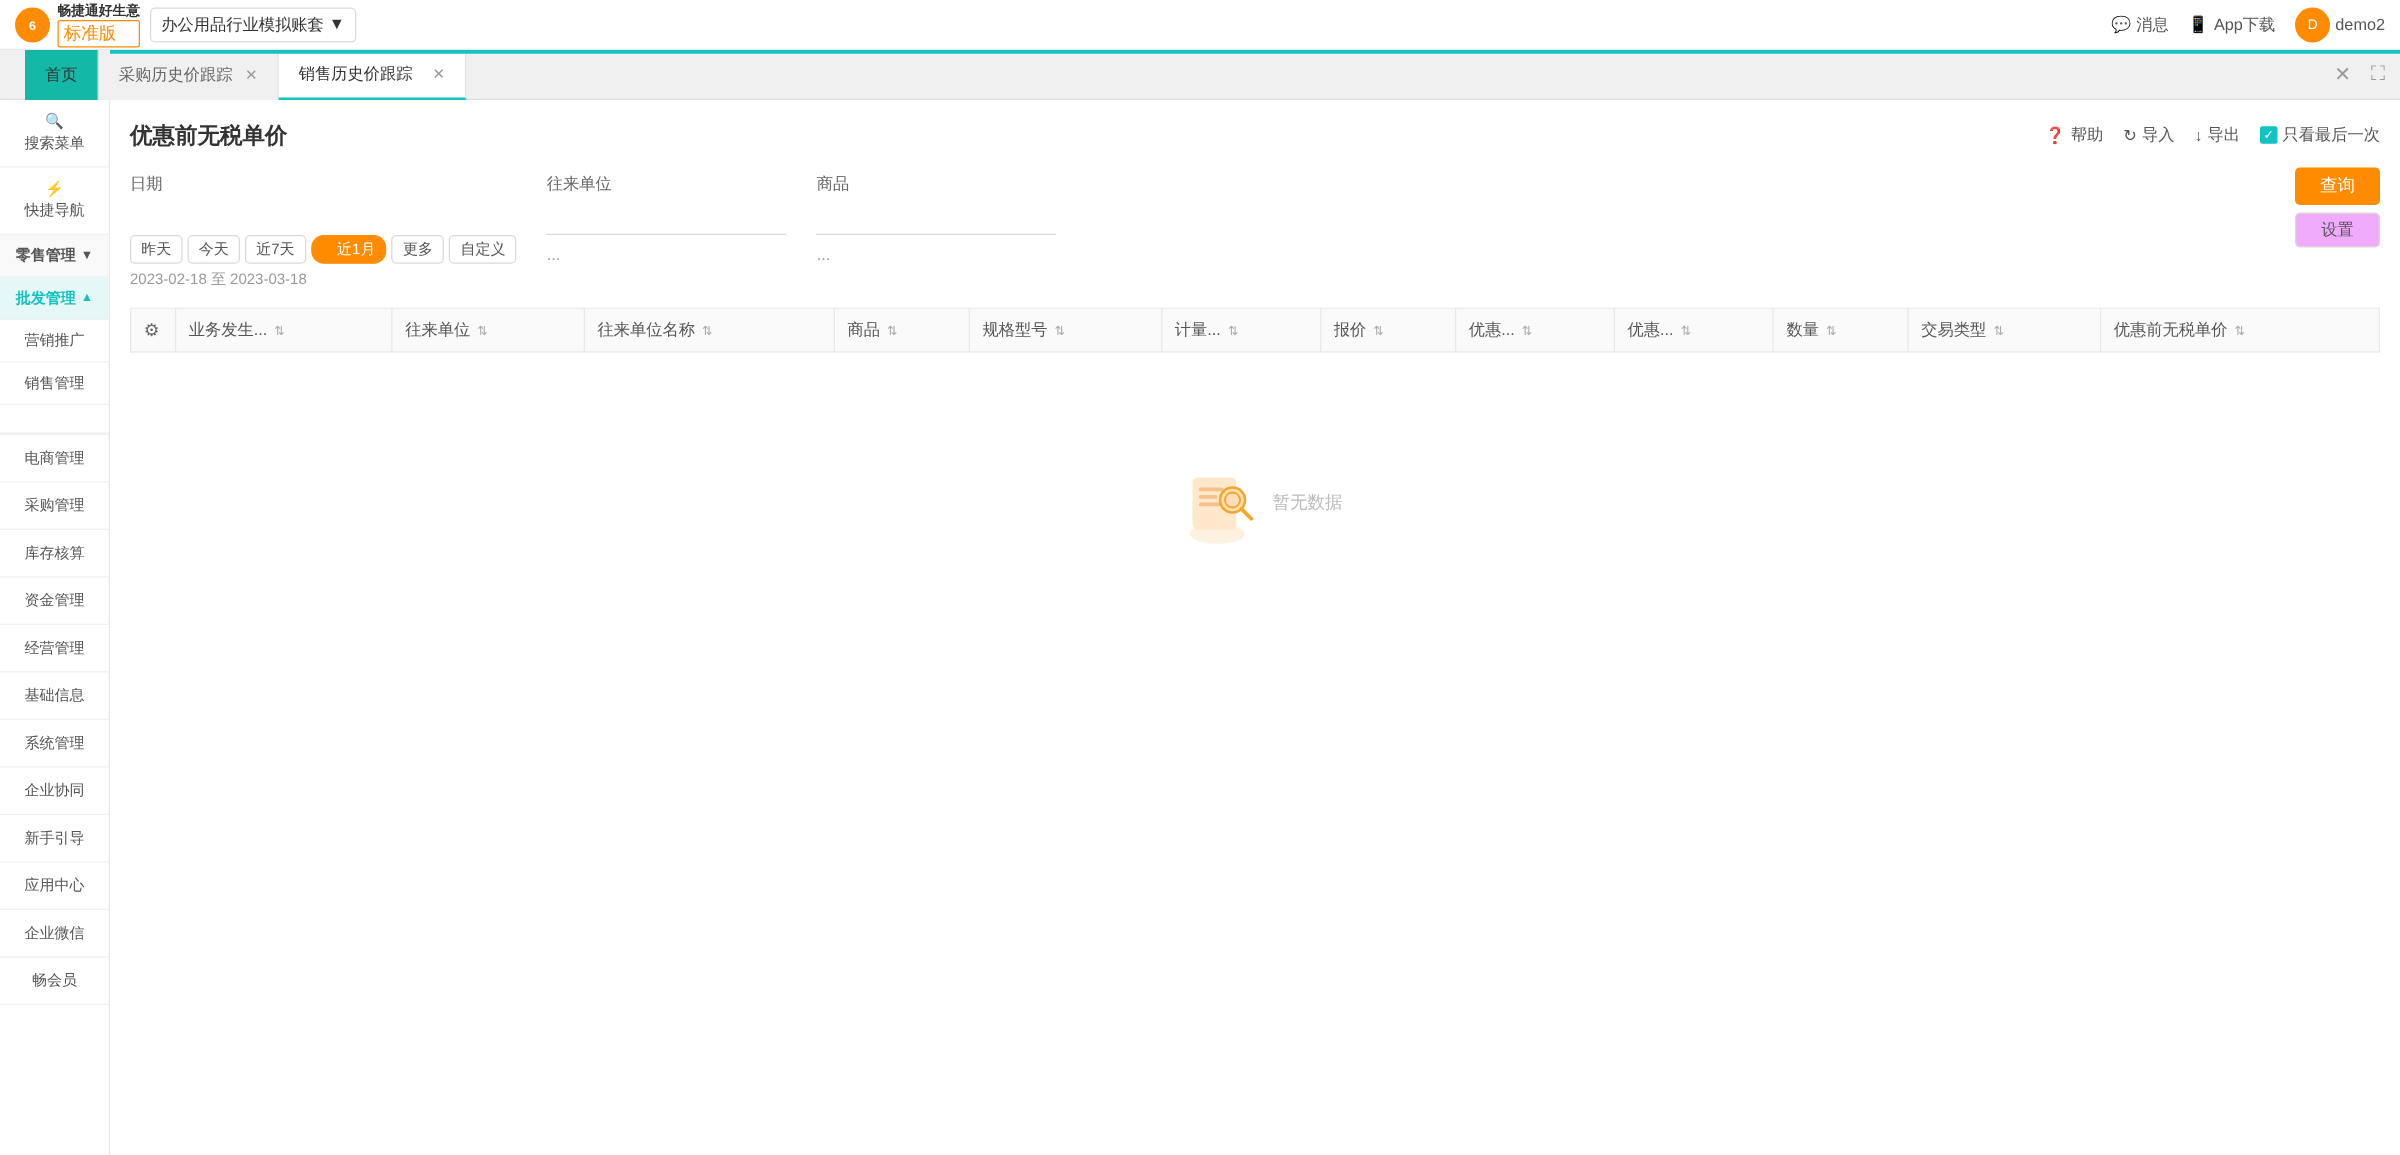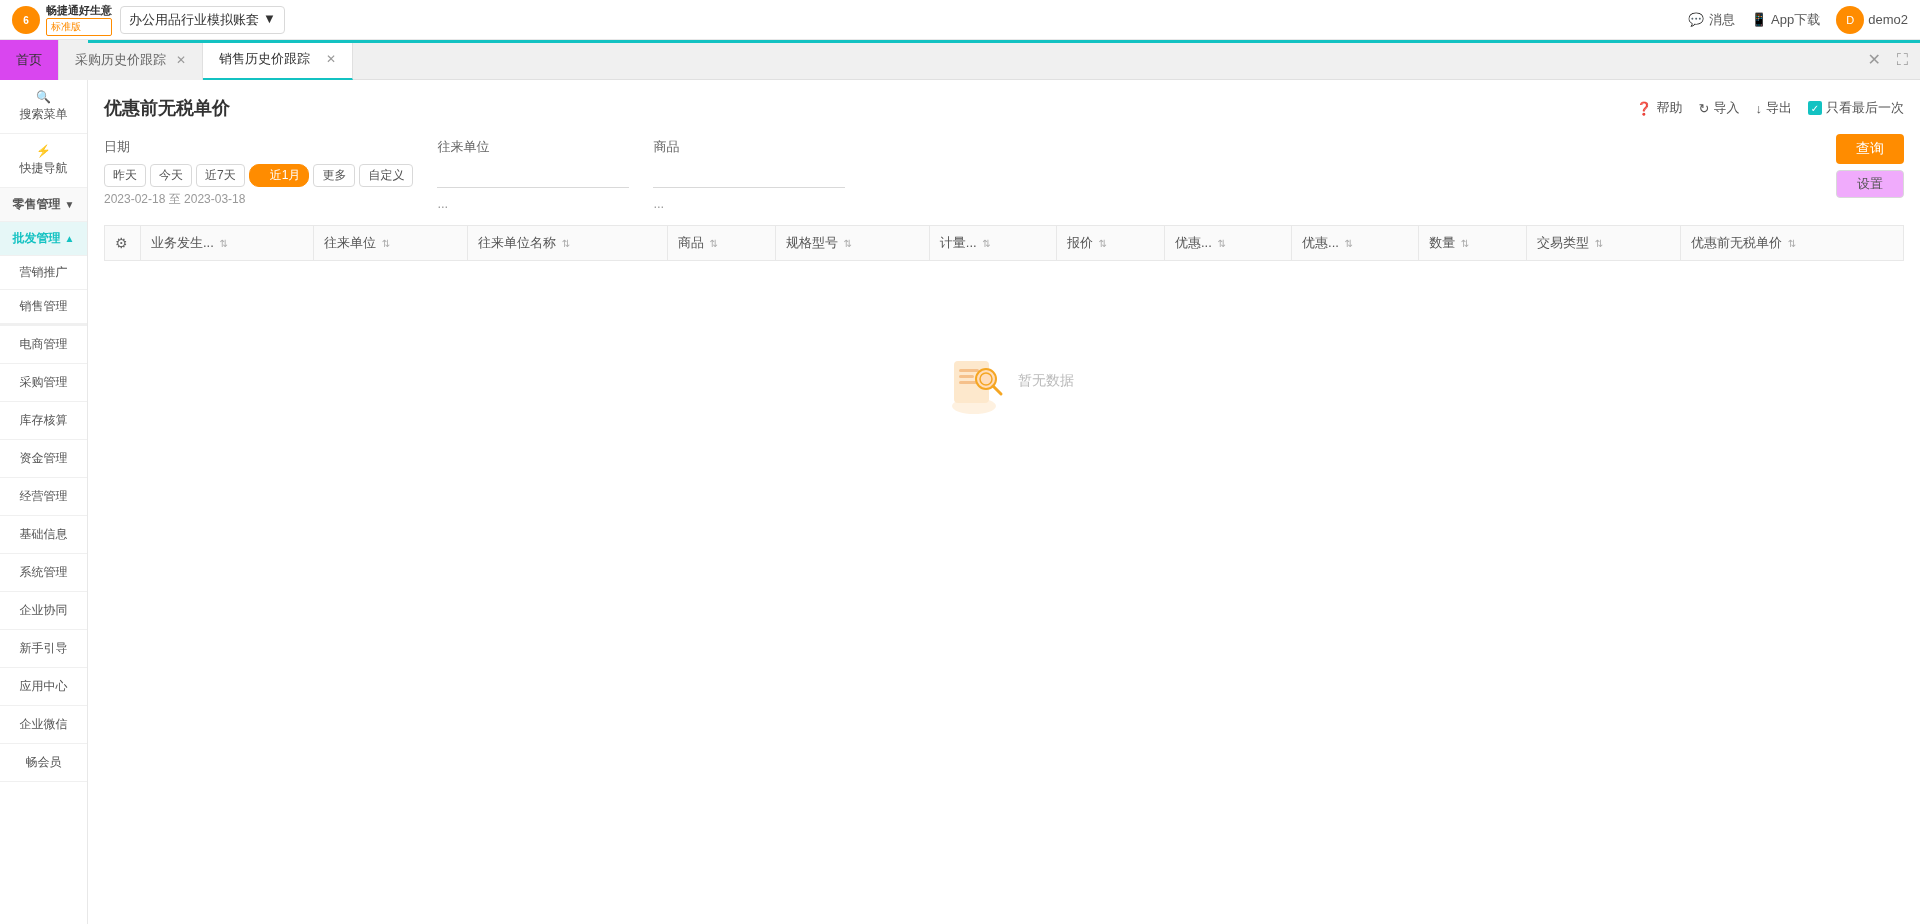--- a/index.html
+++ b/index.html
@@ -32,21 +32,21 @@
       background: #ff8c00;
       border-radius: 50%;
       display: flex;
       align-items: center;
       justify-content: center;
       color: white;
       font-size: 12px;
       font-weight: bold;
     }
     .label-tag {
-      font-size: 10px;
+      font-size: 14px;
       color: #ff8c00;
       border: 1px solid #ff8c00;
       padding: 1px 4px;
       border-radius: 2px;
     }
     .dropdown-selector {
       display: flex;
       gap: 4px;
       padding: 4px 8px;
       border: 1px solid #d9d9d9;
@@ -99,22 +99,23 @@
       align-items: center;
       padding: 0 16px;
       cursor: pointer;
       font-size: 13px;
       color: #555;
       border-right: 1px solid #e0e0e0;
       gap: 6px;
       white-space: nowrap;
     }
     .tab-item.home {
-      background: #d946ef;
+      background: #14b8a6;
       color: #333;
+      margin-left: 20px;
     }
     .tab-item.active {
       background: #fff;
       color: #333;
       gap: 12px;
     }
     .tab-item.inactive {
       background: #f0f0f0;
       color: #666;
     }
@@ -170,20 +171,21 @@
       background: #f9f9f9;
       font-weight: bold;
       flex-direction: row;
       justify-content: center;
       gap: 4px;
       padding: 8px 4px;
     }
     .sidebar-item .arrow { font-size: 10px; }
     .sidebar-section {
       border-top: 2px solid #f0f0f0;
+      margin-top: 22px;
     }
     .sidebar-sub-item {
       display: flex;
       align-items: center;
       justify-content: center;
       padding: 8px 4px;
       cursor: pointer;
       color: #555;
       font-size: 12px;
       border-bottom: 1px solid #f0f0f0;
@@ -267,20 +269,21 @@
     .filter-label {
       color: #666;
       font-size: 13px;
       padding-top: 4px;
       white-space: nowrap;
     }
     .date-buttons {
       display: flex;
       flex-direction: column;
       gap: 4px;
+      margin-top: 24px;
     }
     .date-btn-row {
       display: flex;
       gap: 4px;
       align-items: center;
     }
     .date-btn {
       padding: 2px 8px;
       border: 1px solid #d9d9d9;
       border-radius: 4px;

